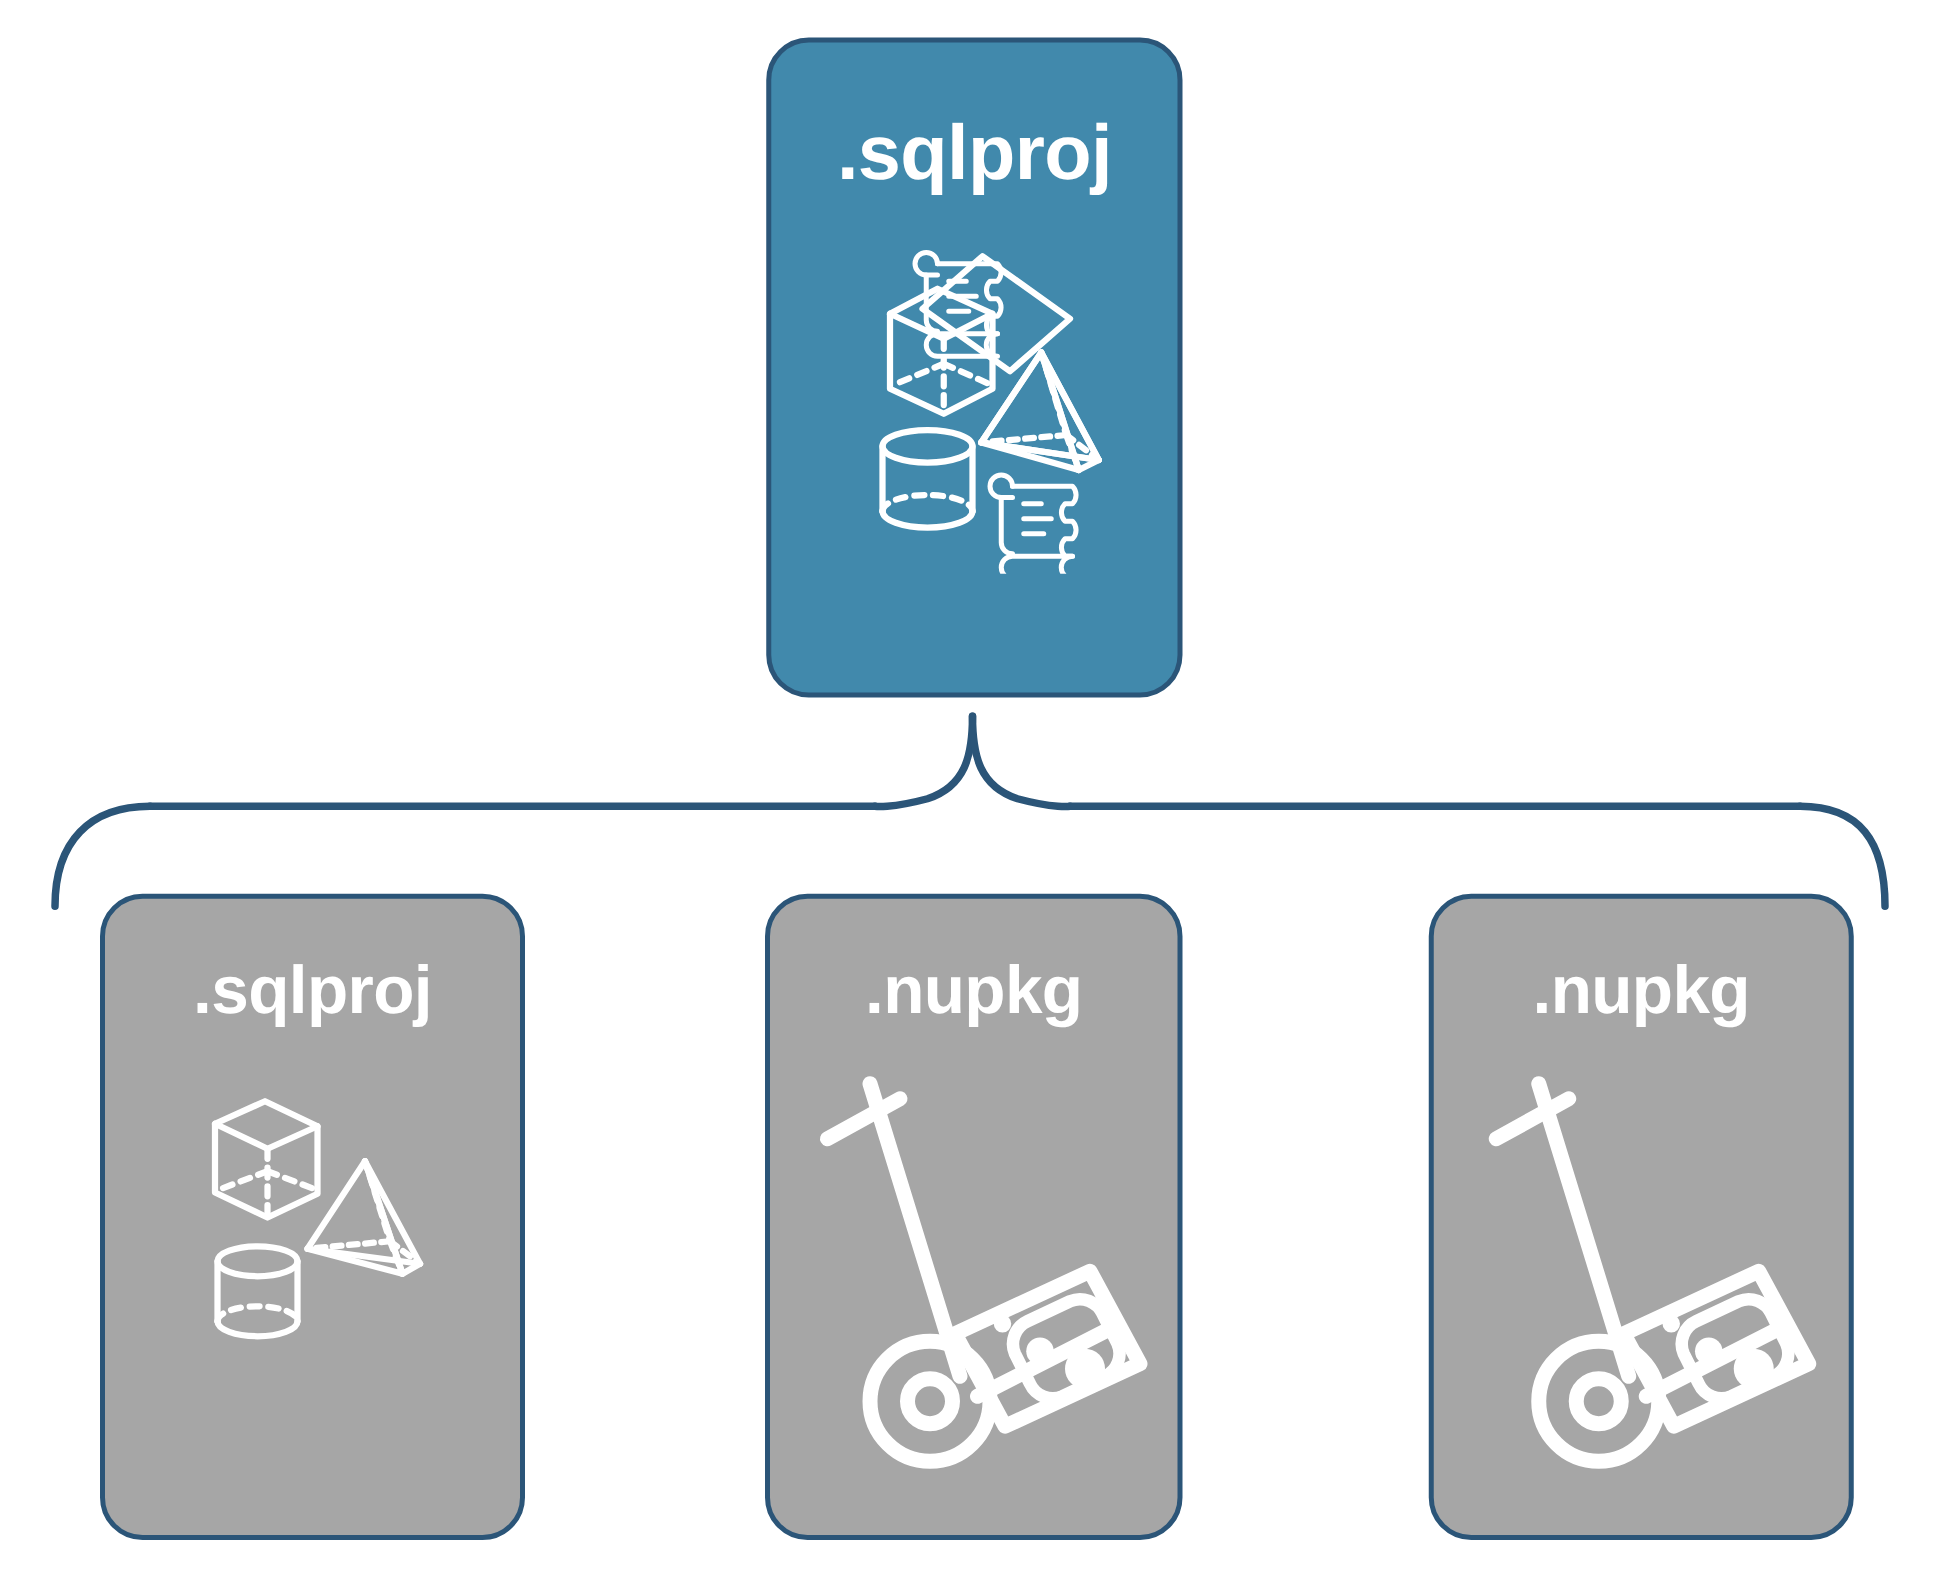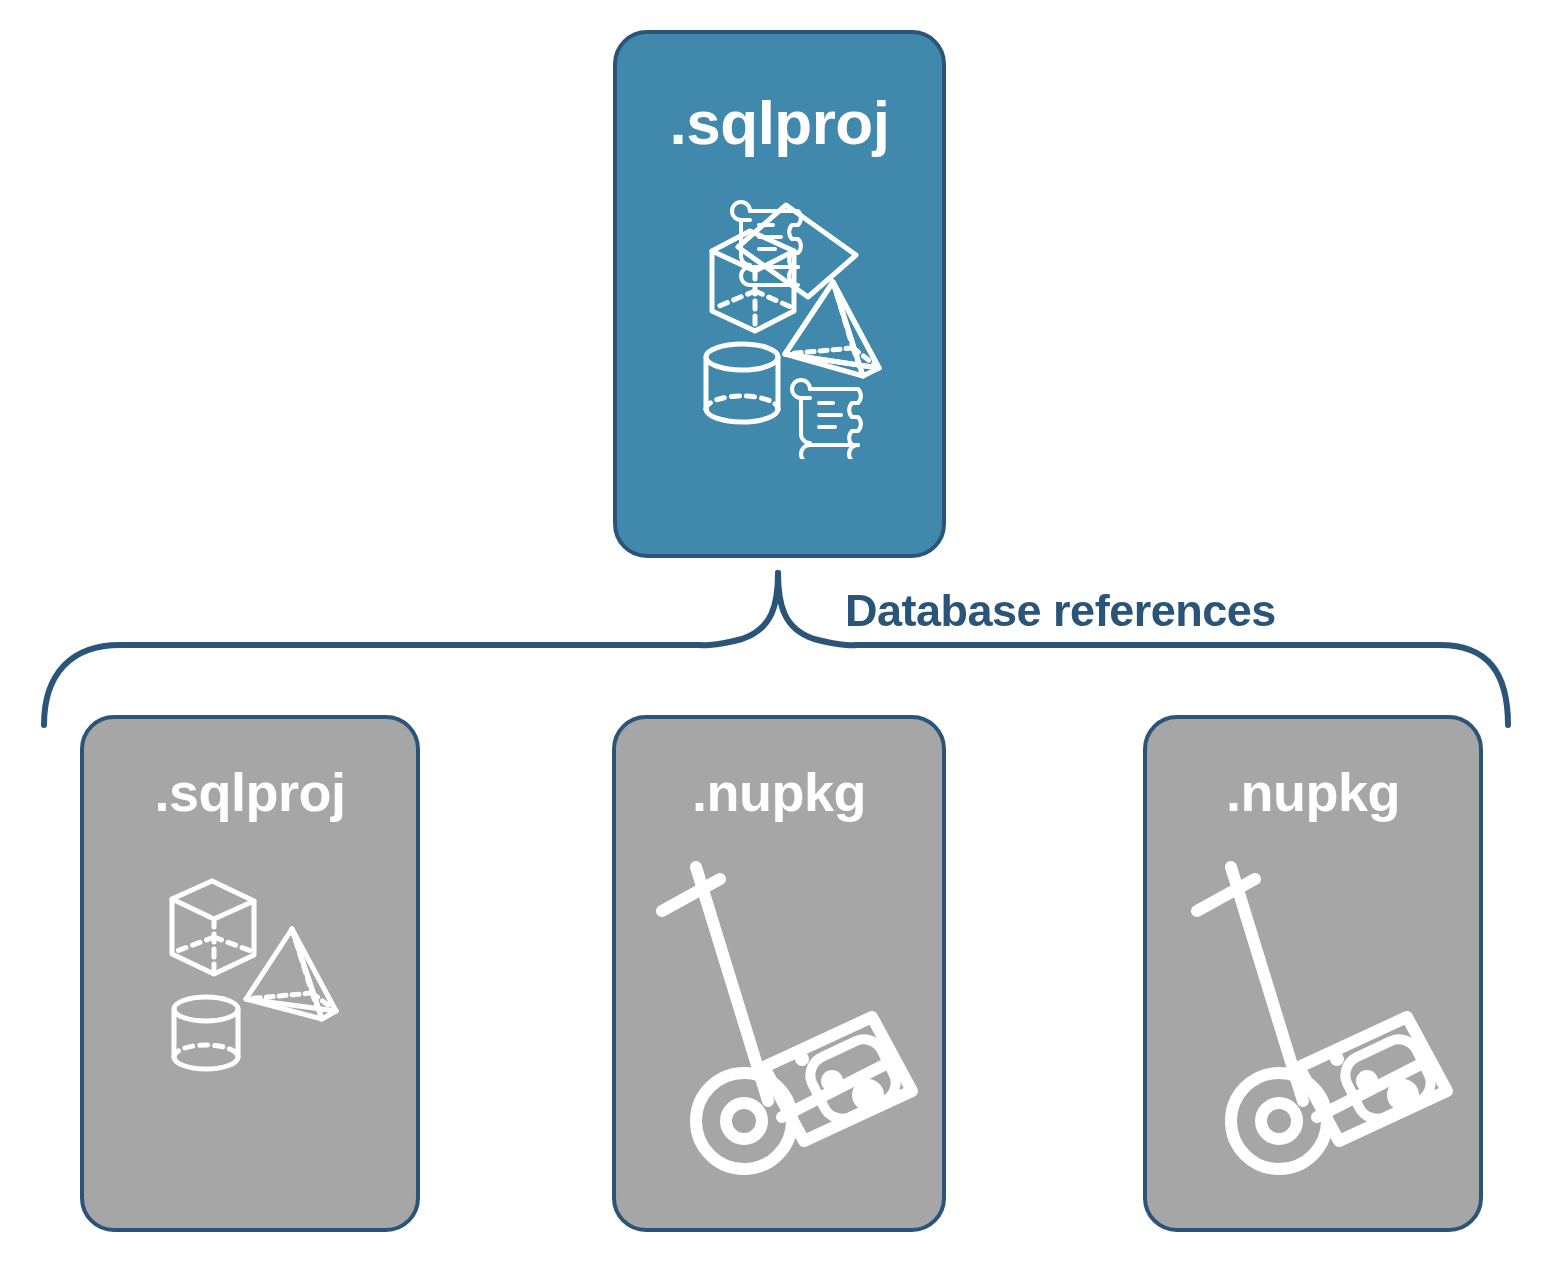--- a/index.html
+++ b/index.html
@@ -124,21 +124,20 @@
     <path d="M778 28 C778 60 784 84 814 94 C844 102 856 100 856 100" stroke="#2B5578"></path>
 
     <path d="M120 100 H700" stroke="#2B5578"></path>
     <path d="M856 100 H1440" stroke="#2B5578"></path>
 
     <path d="M120 100 C72 100 44 128 44 180" stroke="#2B5578"></path>
 
     <path d="M1440 100 C1488 100 1508 128 1508 180" stroke="#2B5578"></path>
   </svg>
 
-  <div class="caption" style="left: 845px; top: 588px; color: rgb(43, 85, 120);">Database references</div>
 
   <div class="node secondary" style="left: 80px; top: 715px; width: 340px; height: 517px; background: rgb(166, 166, 166); border-color: rgb(43, 85, 120);">
 
     <div class="node-label" style="color: rgb(255, 255, 255);">.sqlproj</div>
 
     <svg class="node-art" style="top:150px;height:230px;" viewBox="0 0 340 230" width="340" height="230" fill="none" stroke="#ffffff" stroke-width="5" stroke-linecap="round" stroke-linejoin="round">
 
       <g>
         <path d="M88 30 L128 12 L170 32 L170 86 L130 105 L88 85 Z"></path>
         <path d="M88 30 L130 50 L170 32"></path>

